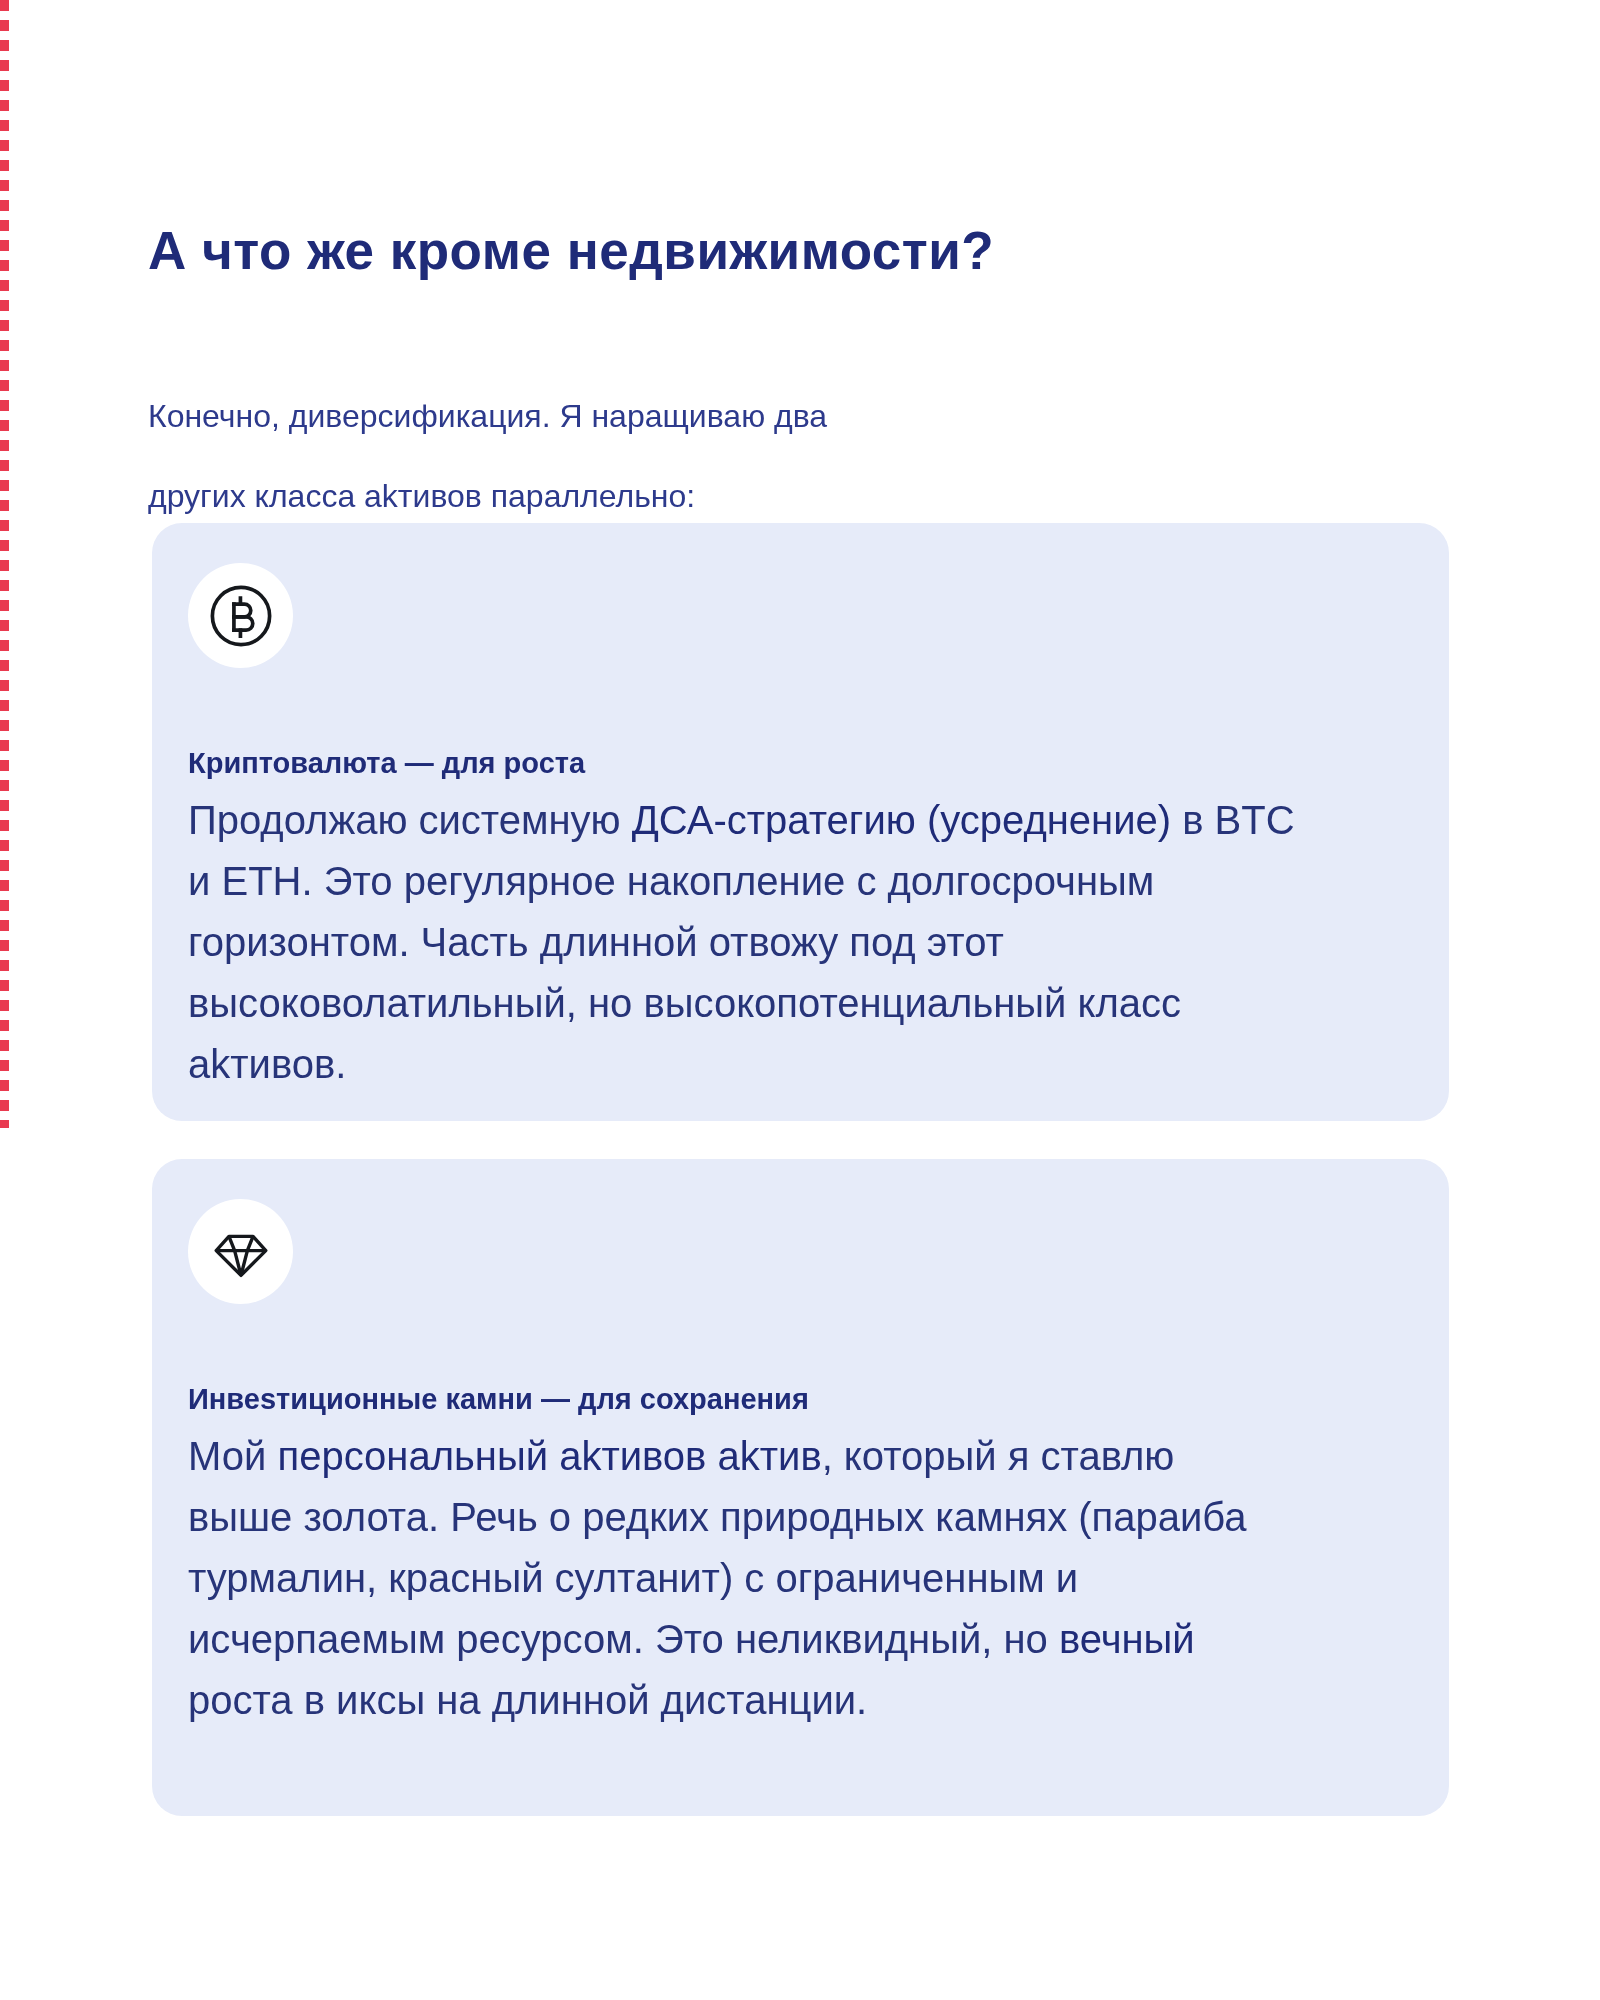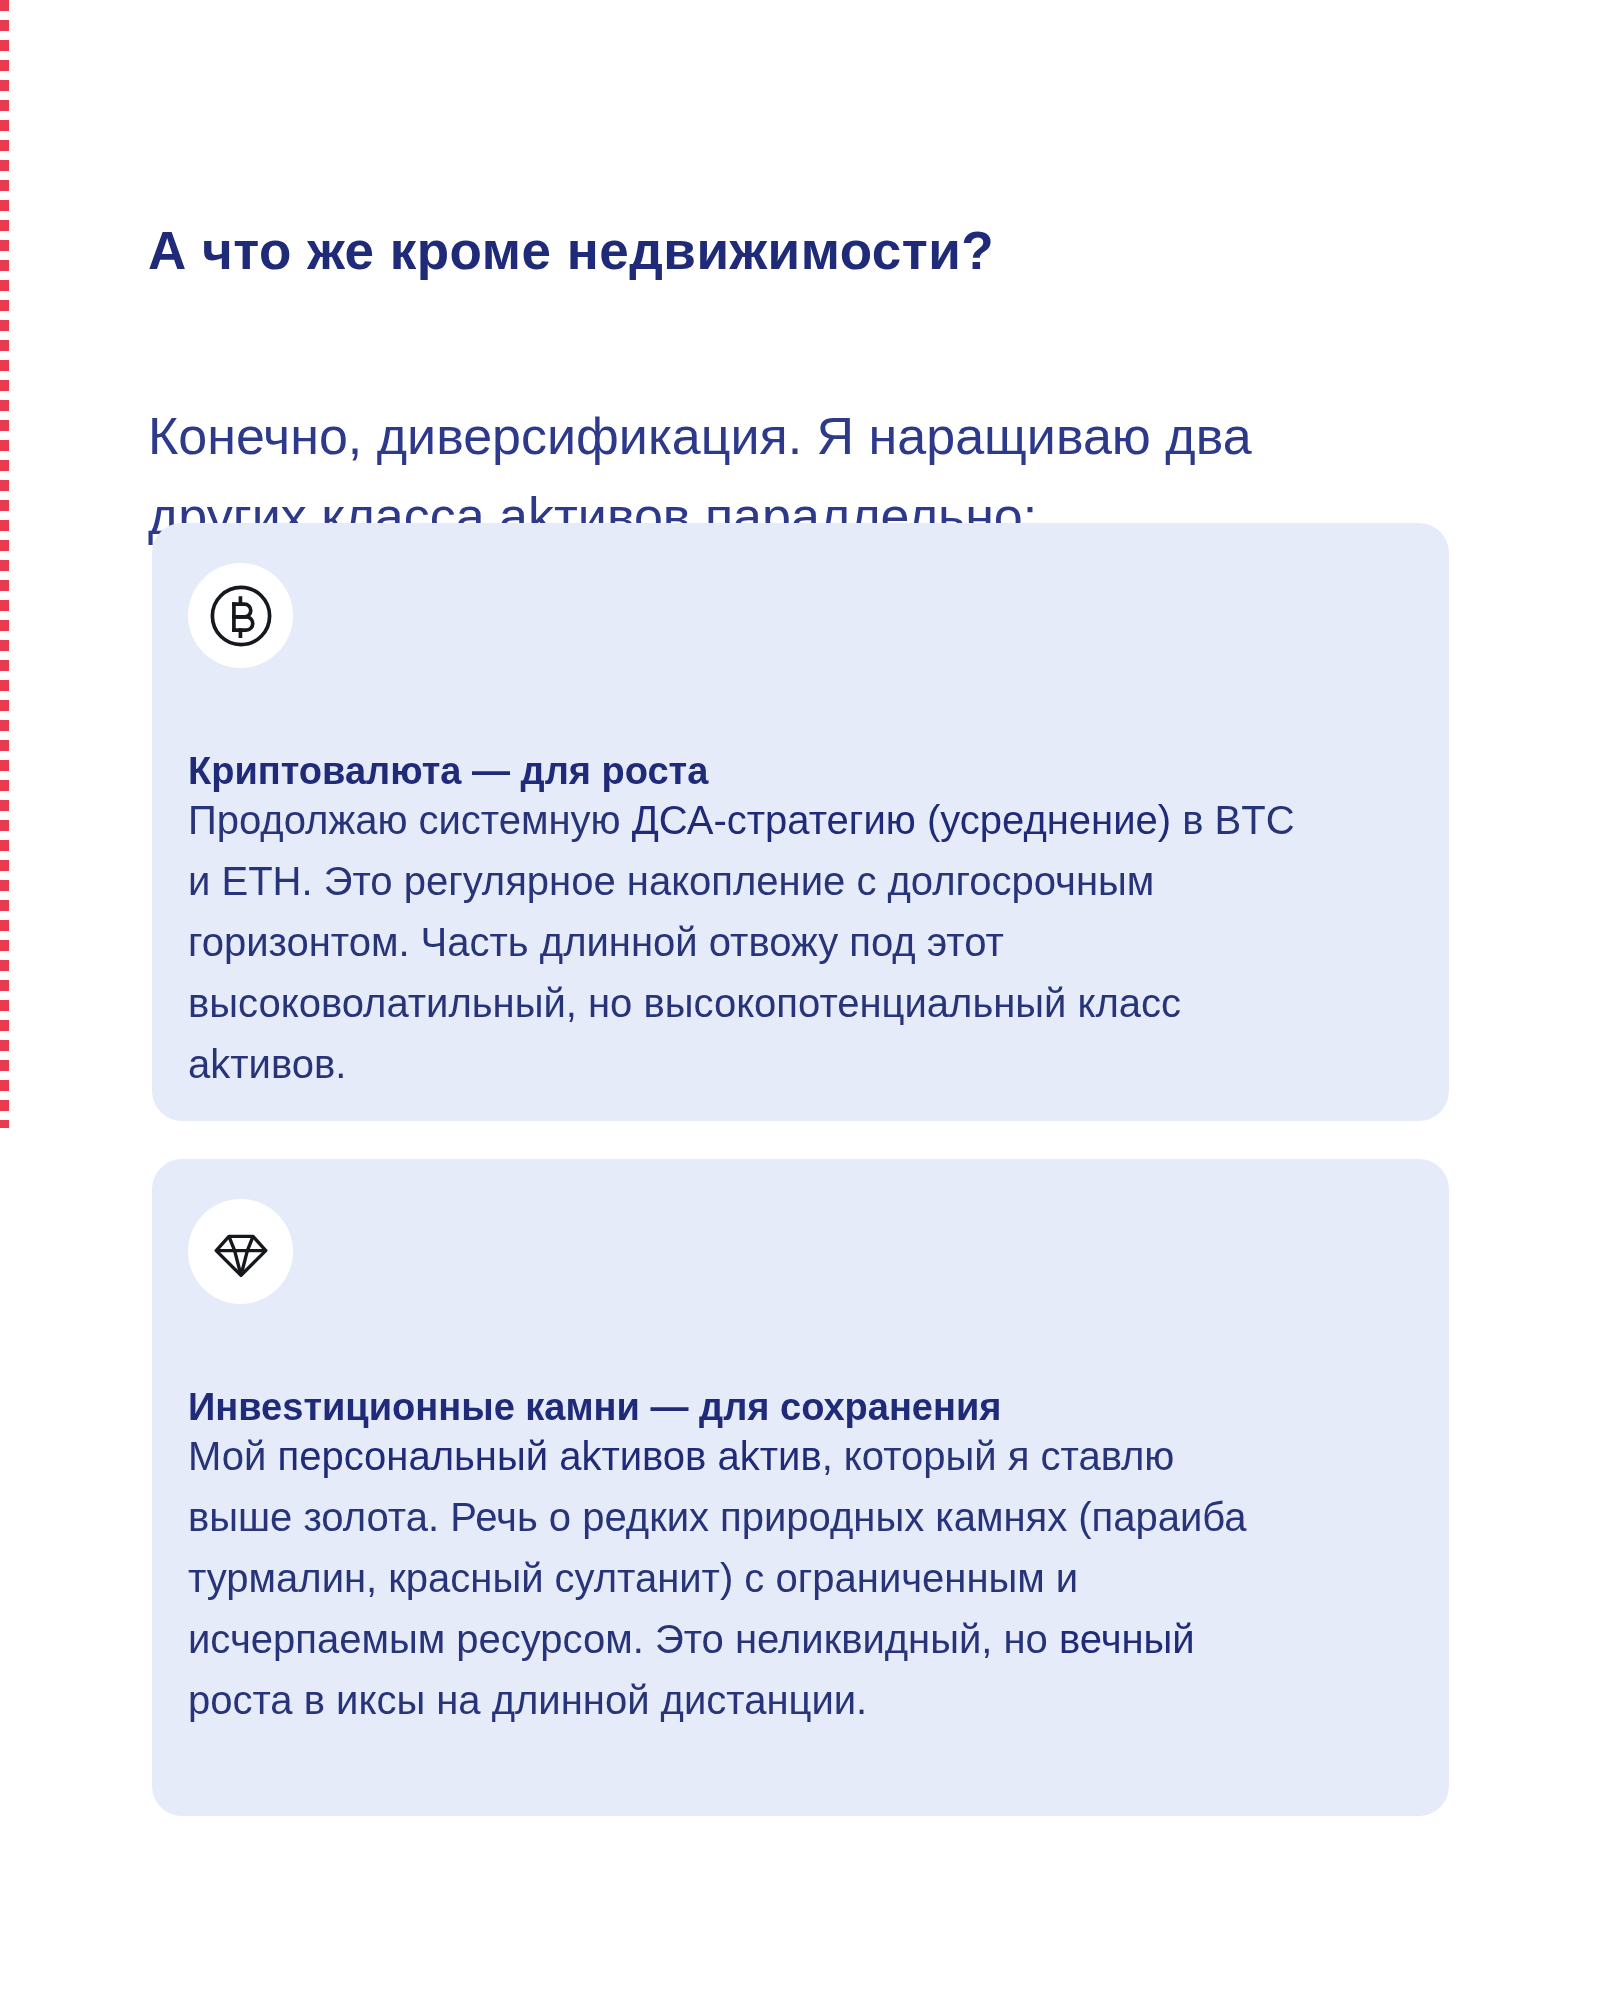--- a/index.html
+++ b/index.html
@@ -14,38 +14,38 @@
     position:absolute;left:0;top:0;width:9px;height:1128px;
     background:repeating-linear-gradient(180deg,#e93a50 0 11px,rgba(0,0,0,0) 11px 20px);
   }
   .page-title{
     position:absolute;left:148px;top:183px;width:1300px;
     font-size:53px;line-height:64px;font-weight:700;
     color:#1f2b78;letter-spacing:.5px;white-space:nowrap;
   }
   .intro{
     position:absolute;left:148px;top:344px;width:1300px;
-    font-size:52px;line-height:80px;font-weight:400;
+    font-size:32px;line-height:80px;font-weight:400;
     color:#2d3a8c;
   }
   .card{
     position:absolute;left:152px;width:1297px;
     background:#e6ebf9;border-radius:30px;
   }
   .card.card-crypto{top:523px;height:598px;}
   .card.card-gems{top:1159px;height:657px;}
   .icon-circle{
     position:absolute;left:36px;top:40px;width:105px;height:105px;
     border-radius:50%;background:#ffffff;
     display:flex;align-items:center;justify-content:center;
   }
   .icon-circle svg{width:68px;height:68px;display:block;}
   .card-title{
     position:absolute;left:36px;top:193px;width:1230px;
-    font-size:38px;line-height:46px;font-weight:700;
+    font-size:29px;line-height:46px;font-weight:700;
     color:#1f2b78;white-space:nowrap;
   }
   .card-body{
     position:absolute;left:36px;top:267px;width:1240px;
     font-size:40px;line-height:61px;font-weight:400;
     color:#273479;
   }
   .card-body .bodyline{white-space:nowrap;}
   .card-body .b{font-weight:400;color:#1f2b78;}
 </style>

